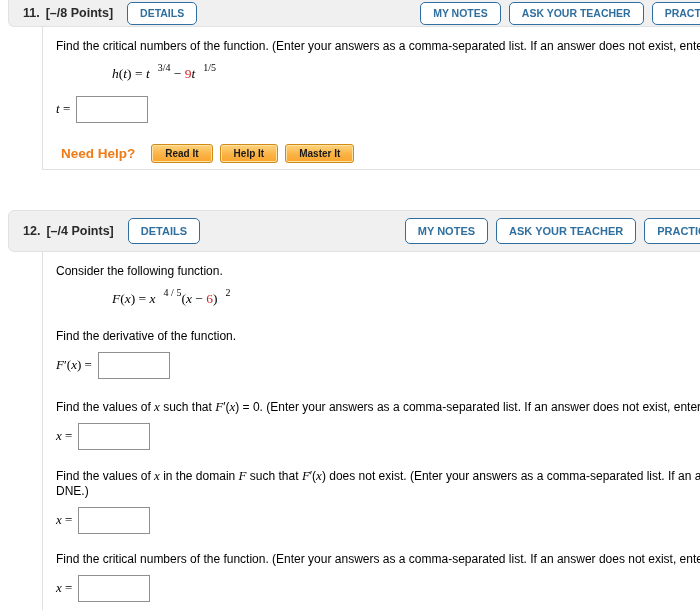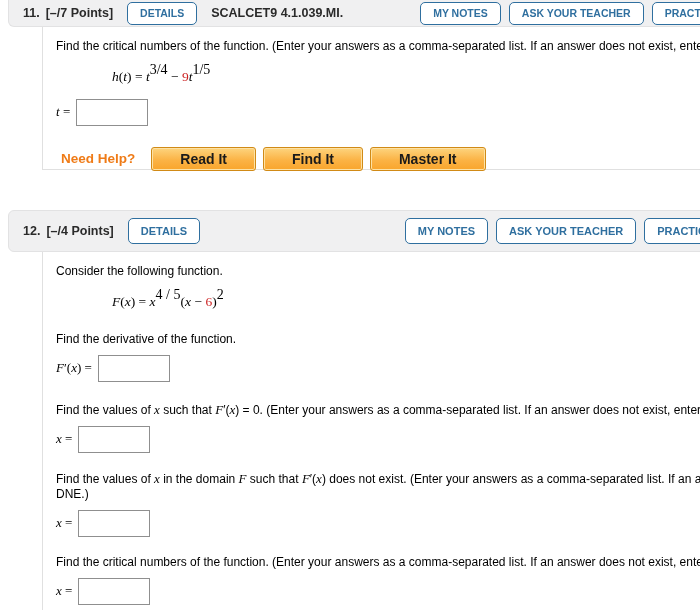--- a/index.html
+++ b/index.html
@@ -35,72 +35,71 @@
   .prompt{margin:0;white-space:nowrap;line-height:15px;font-size:12px;color:#000;}
   .prompt.w-wrap{white-space:normal;width:824px;}
   .prompt .m{font-family:"Liberation Serif",serif;font-style:italic;font-size:13px;}
   .m{font-style:italic;}
   .red{color:#cc2222;}
   .formula{
     font-family:"Liberation Serif",serif;font-size:13.5px;margin:9px 0 0 56px;
     white-space:nowrap;
   }
   .formula .m{font-style:italic;}
-  .formula sup,.ans-label sup{font-size:14px;position:relative;top:-1px;}
+  .formula sup,.ans-label sup{font-size:10px;position:relative;top:-1px;margin-left:8px;}
   .ans-row{display:flex;align-items:center;gap:6px;margin-top:8px;}
   .ans-label{font-family:"Liberation Serif",serif;font-size:13px;white-space:nowrap;}
   .ans-label .m{font-style:italic;}
   .ans-input{
     width:72px;height:27px;box-sizing:border-box;border:1px solid #8f8f8f;
     background:#fff;padding:2px 4px;font-size:12px;
   }
   
   .help-row{display:flex;align-items:center;gap:7px;margin-left:5px;}
   .p11 .help-row{margin-top:21px;}
   .need-help{color:#ef7b17;font-weight:bold;font-size:13.5px;margin-right:9px;}
   .help-btn{
     background:linear-gradient(180deg,#fddختc);
     background:linear-gradient(180deg,#fdd47e 0%,#fbb345 55%,#f9a52c 100%);
     border:1px solid #d18a16;box-shadow:inset 0 0 0 1px #fde2a4;
     border-radius:3px;color:#1a1a1a;font-family:"Liberation Sans",sans-serif;
-    font-weight:bold;font-size:14px;padding:3px 28px;white-space:nowrap;cursor:pointer;
+    font-weight:bold;font-size:10px;padding:3px 13px;white-space:nowrap;cursor:pointer;
   }
   .mt14{margin-top:14px;}
   .mt18{margin-top:18px;}
   .mt20{margin-top:20px;}
   .mt22{margin-top:22px;}
 </style>
 </head>
 <body>
 
 <div class="page">
 
   <section class="problem p11">
     <header class="prob-header">
       <span class="num">11.</span>
-      <span class="pts">[–/7 Points]</span>
+      <span class="pts">[–/8 Points]</span>
       <button class="hdr-btn">DETAILS</button>
-      <span class="title">SCALCET9 4.1.039.MI.</span>
       <div class="hdr-right">
         <button class="hdr-btn">MY NOTES</button>
         <button class="hdr-btn">ASK YOUR TEACHER</button>
         <button class="hdr-btn">PRACTICE ANOTHER VERSION</button>
       </div>
     </header>
     <div class="content-box">
       <p class="prompt"><span>Find the critical numbers of the function. (Enter your answers as a comma-separated list. If an answer does not exist, enter DNE.)</span></p>
       <div class="formula"><span class="m">h</span><span>(</span><span class="m">t</span><span>) = </span><span class="m">t</span><sup>3/4</sup><span> − </span><span class="red">9</span><span class="m">t</span><sup>1/5</sup></div>
       <div class="ans-row mt14">
         <span class="ans-label"><span class="m">t</span><span> =</span></span>
         <input class="ans-input" type="text" value="" style="">
       </div>
       <div class="help-row">
         <span class="need-help">Need Help?</span>
         <button class="help-btn">Read It</button>
-        <button class="help-btn">Find It</button>
+        <button class="help-btn">Help It</button>
         <button class="help-btn">Master It</button>
       </div>
     </div>
   </section>
 
   <section class="problem p12">
     <header class="prob-header">
       <span class="num">12.</span>
       <span class="pts">[–/4 Points]</span>
       <button class="hdr-btn">DETAILS</button>

